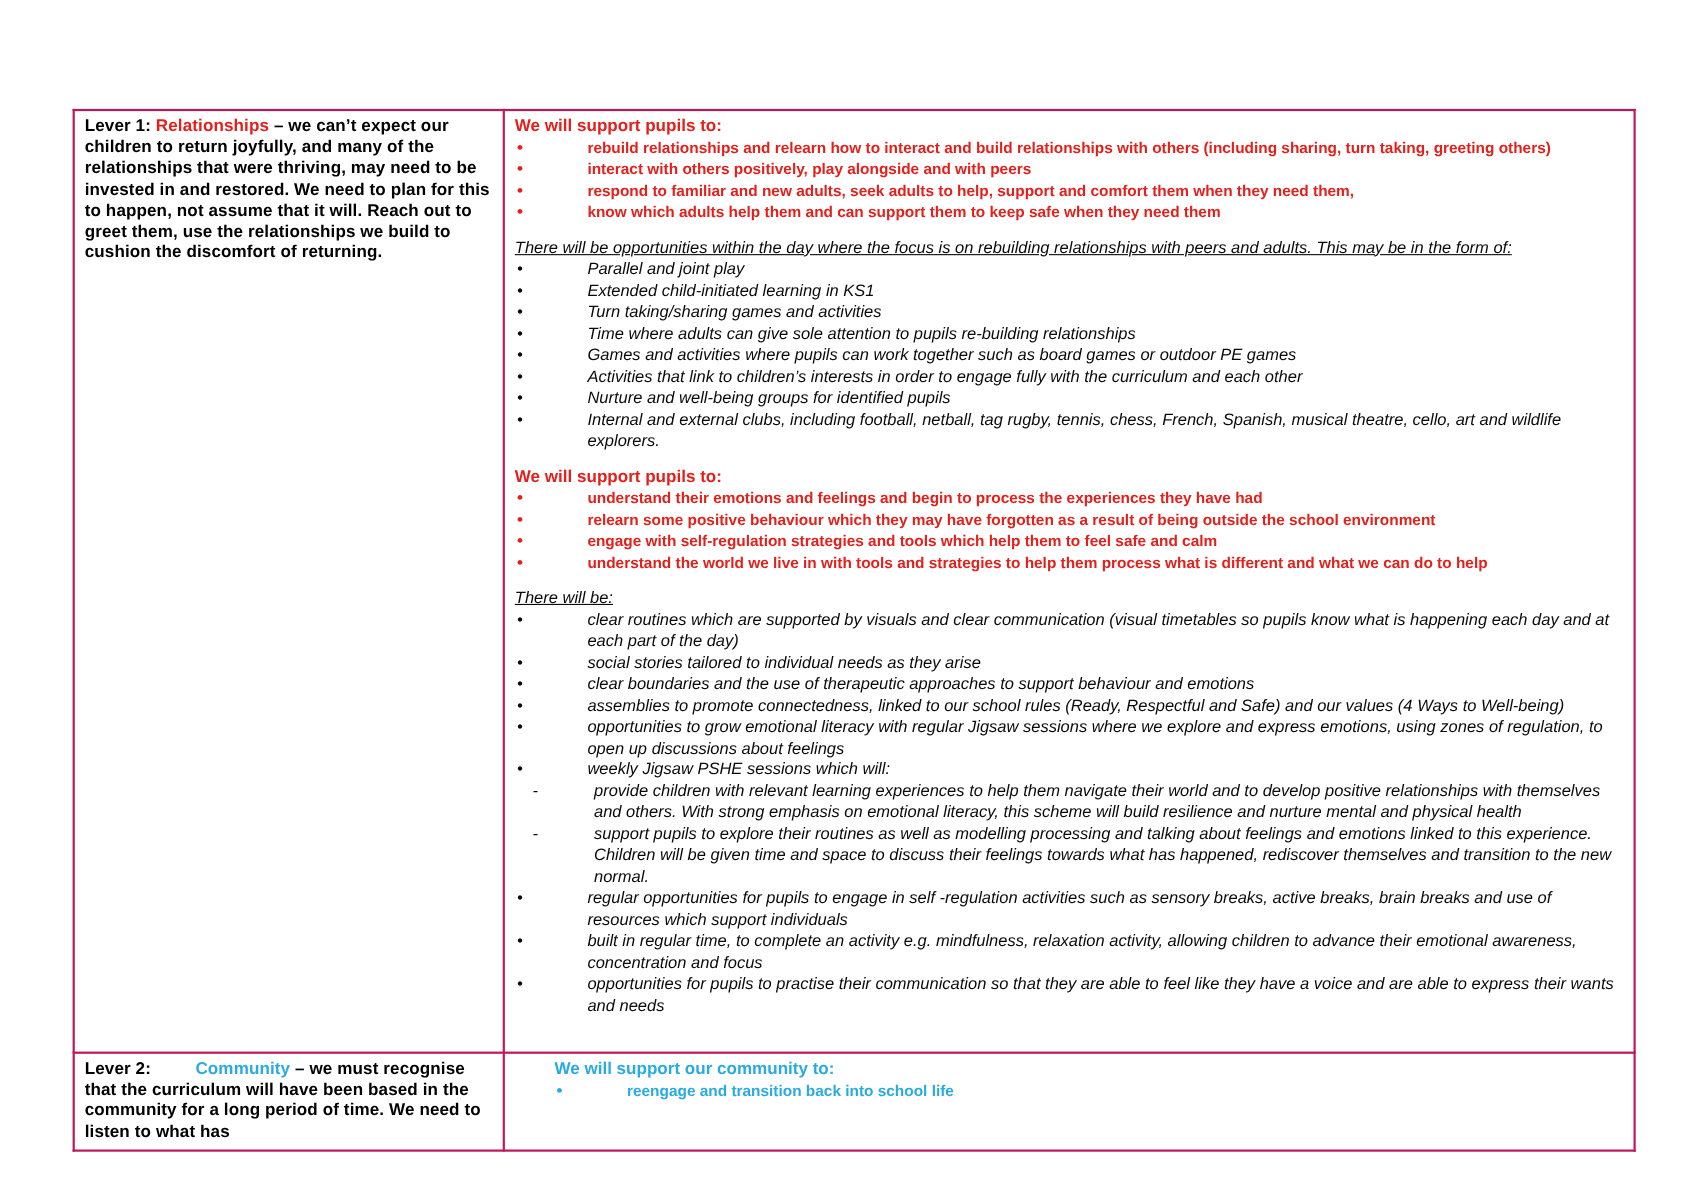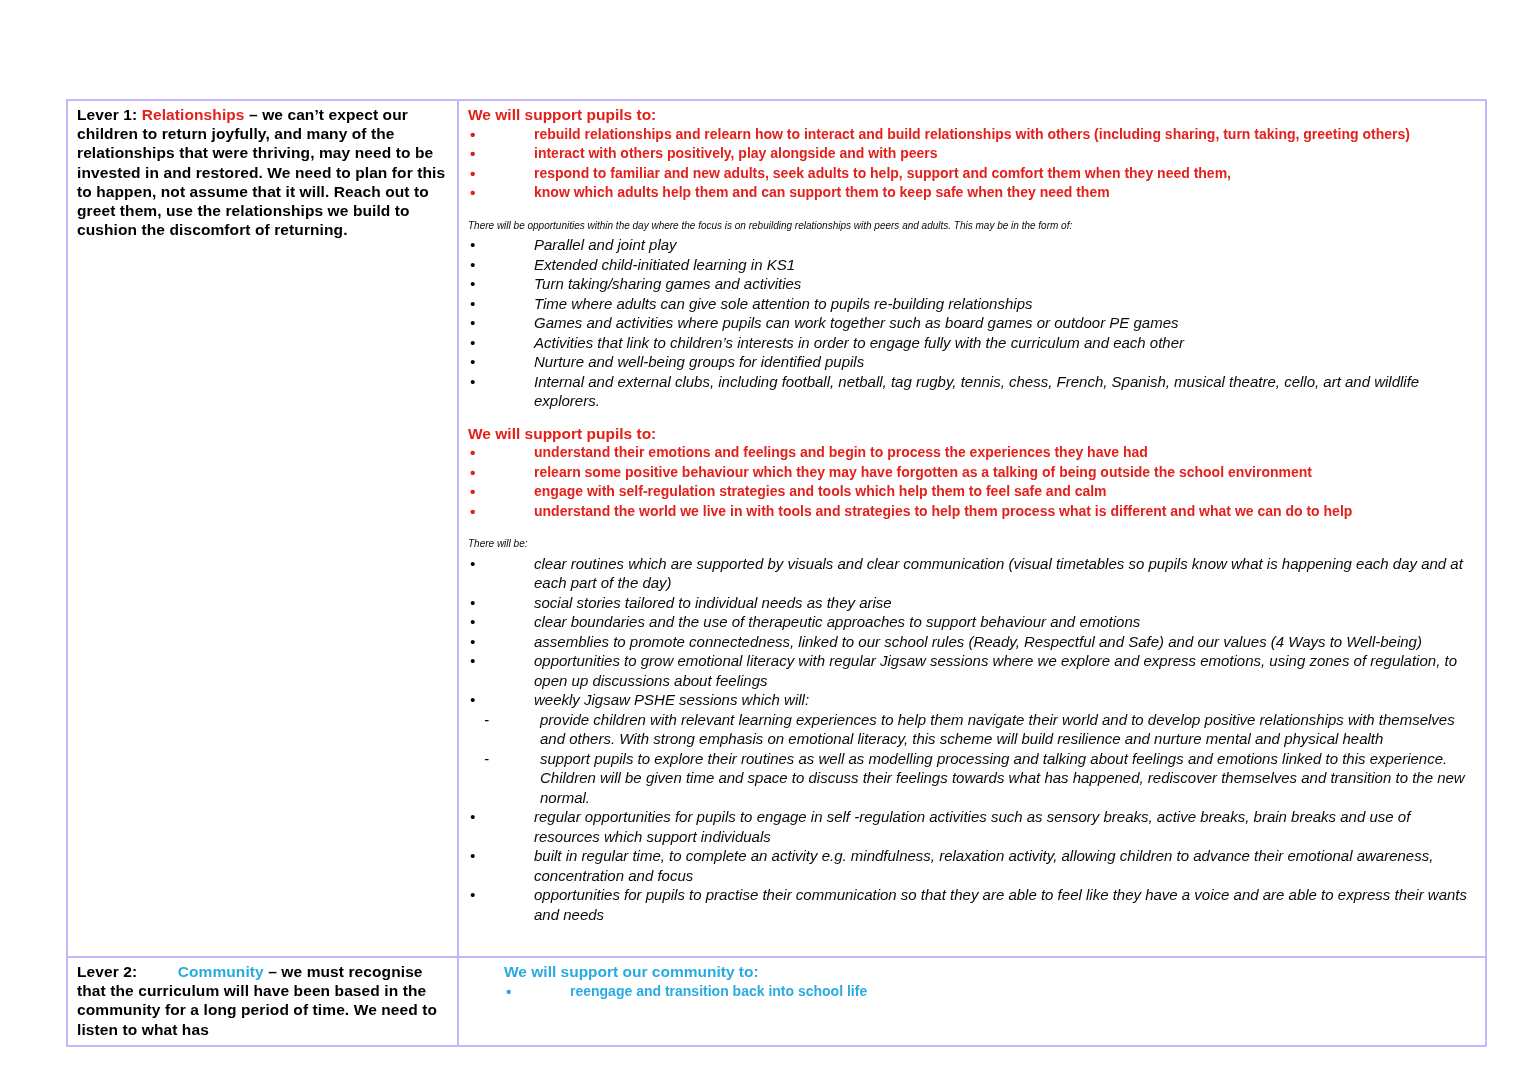--- a/index.html
+++ b/index.html
@@ -12,21 +12,21 @@
   }
   .page { position: relative; width: 1536px; height: 1086px; background: #ffffff; }
   .doc-table {
     position: absolute;
     left: 66px; top: 99px;
     width: 1404px;
     border-collapse: collapse;
     table-layout: fixed;
   }
   .doc-table td {
-    border: 2px solid #c4b5fd;
+    border: 2px solid #be185d;
     vertical-align: top;
     padding: 4px 9px 6px 9px;
   }
   td.left-col  { width: 391px; }
   td.right-col { width: 1028px; }
   .row1-inner { min-height: 845px; }
   .row2-inner { min-height: 46px; }
 
   
   .lever-para {
@@ -59,22 +59,23 @@
     flex: 1 1 auto;
     font-size: 14px;
     line-height: 19.5px;
   }
   .bold-list .bullet-marker, .bold-list .bullet-text { font-weight: bold; }
 
   
   .ital { font-style: italic; color: #0a0a0a; }
   .ital .head-intro {
     font-weight: normal;
-    font-size: 10px;
-    line-height: 19.5px;
+    font-size: 15px;
+    line-height: 19.5px;
+    text-decoration: underline;
   }
   .ital .bullet-marker, .ital .bullet-text {
     font-size: 15px;
     line-height: 19.5px;
     font-weight: normal;
   }
   .sub .bullet-marker { flex: 0 0 72px; padding-left: 16px; }
 </style>
 </head>
 <body>
@@ -149,21 +150,21 @@
           </div>
 
           <div class="sect red bold-list">
             <div class="head">We will support pupils to:</div>
             <div class="bullet-row">
               <span class="bullet-marker">•</span>
               <span class="bullet-text">understand their emotions and feelings and begin to process the experiences they have had</span>
             </div>
             <div class="bullet-row">
               <span class="bullet-marker">•</span>
-              <span class="bullet-text">relearn some positive behaviour which they may have forgotten as a talking of being outside the school environment</span>
+              <span class="bullet-text">relearn some positive behaviour which they may have forgotten as a result of being outside the school environment</span>
             </div>
             <div class="bullet-row">
               <span class="bullet-marker">•</span>
               <span class="bullet-text">engage with self-regulation strategies and tools which help them to feel safe and calm</span>
             </div>
             <div class="bullet-row">
               <span class="bullet-marker">•</span>
               <span class="bullet-text">understand the world we live in with tools and strategies to help them process what is different and what we can do to help</span>
             </div>
           </div>

